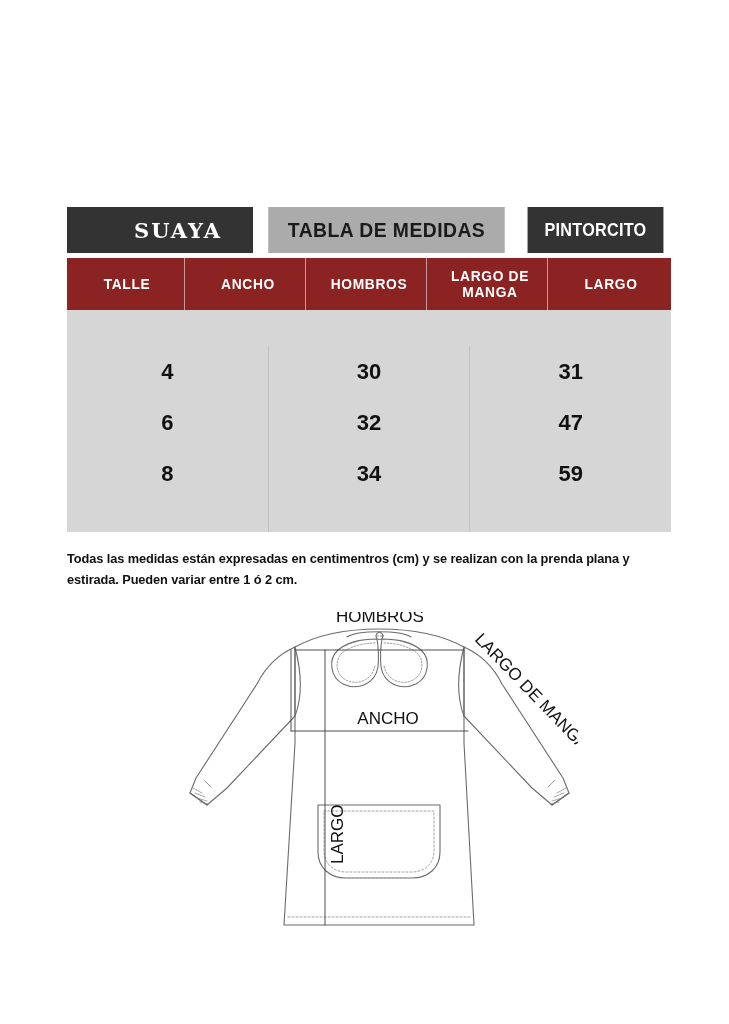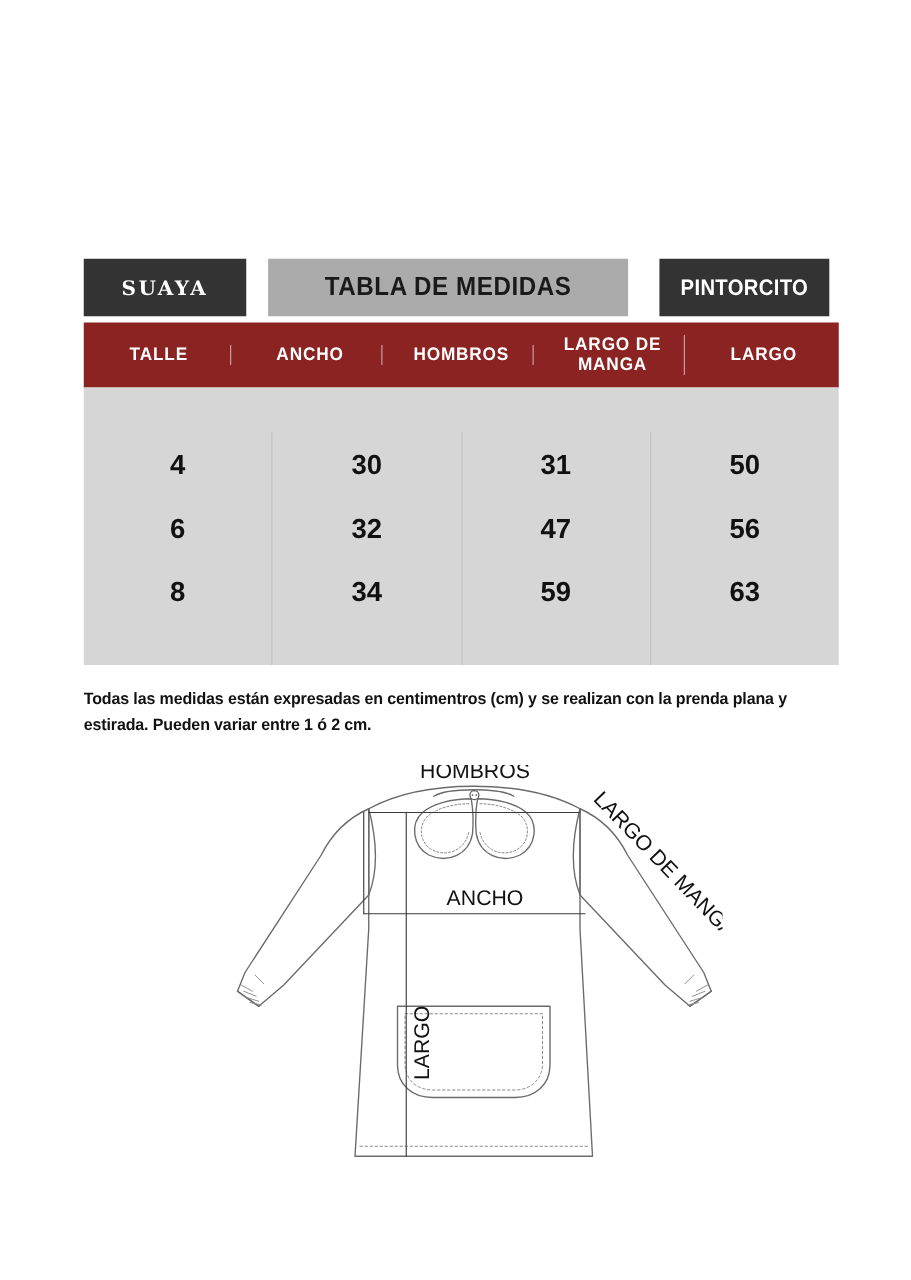--- a/index.html
+++ b/index.html
@@ -30,25 +30,26 @@
   }
   .brand-block {
     background: #333333;
     color: #ffffff;
     display: flex;
     align-items: center;
     justify-content: center;
     letter-spacing: 1px;
   }
   .brand-left {
-    width: 130px;
+    width: 150px;
     font-family: "DejaVu Serif", "Liberation Serif", serif;
     font-weight: bold;
-    font-size: 16px;
+    font-size: 21px;
     letter-spacing: 2px;
+    padding-left: 36px;
   }
   .brand-center {
     flex: 1;
     background: #ababab;
     color: #1a1a1a;
     display: flex;
     align-items: center;
     justify-content: center;
     font-weight: bold;
     font-size: 21px;
@@ -61,21 +62,20 @@
     font-size: 18px;
     letter-spacing: 0.3px;
     transform: scaleX(0.9);
   }
 
   .col-head-row {
     display: flex;
     background: #8b2323;
     height: 52px;
     margin-top: 5px;
-    align-items: center;
   }
   .col-head-cell {
     flex: 1;
     color: #ffffff;
     font-weight: bold;
     font-size: 14.5px;
     letter-spacing: 0.7px;
     display: flex;
     align-items: center;
     justify-content: center;
@@ -165,25 +165,20 @@
     <div class="body-col">
       <div class="cell-val">30</div>
       <div class="cell-val">32</div>
       <div class="cell-val">34</div>
     </div>
     <div class="body-col">
       <div class="cell-val">31</div>
       <div class="cell-val">47</div>
       <div class="cell-val">59</div>
     </div>
-    <div class="body-col">
-      <div class="cell-val">50</div>
-      <div class="cell-val">56</div>
-      <div class="cell-val">63</div>
-    </div>
   </div>
 </div>
 
 <div id="footnote">
   <span>Todas las medidas están expresadas en centimentros (cm) y se realizan con la prenda plana</span>
   <span>y estirada. Pueden variar entre 1 ó 2 cm.</span>
 </div>
 
 <div id="garment-diagram">
   <svg width="400" height="340" viewBox="0 0 400 340" xmlns="http://www.w3.org/2000/svg">

